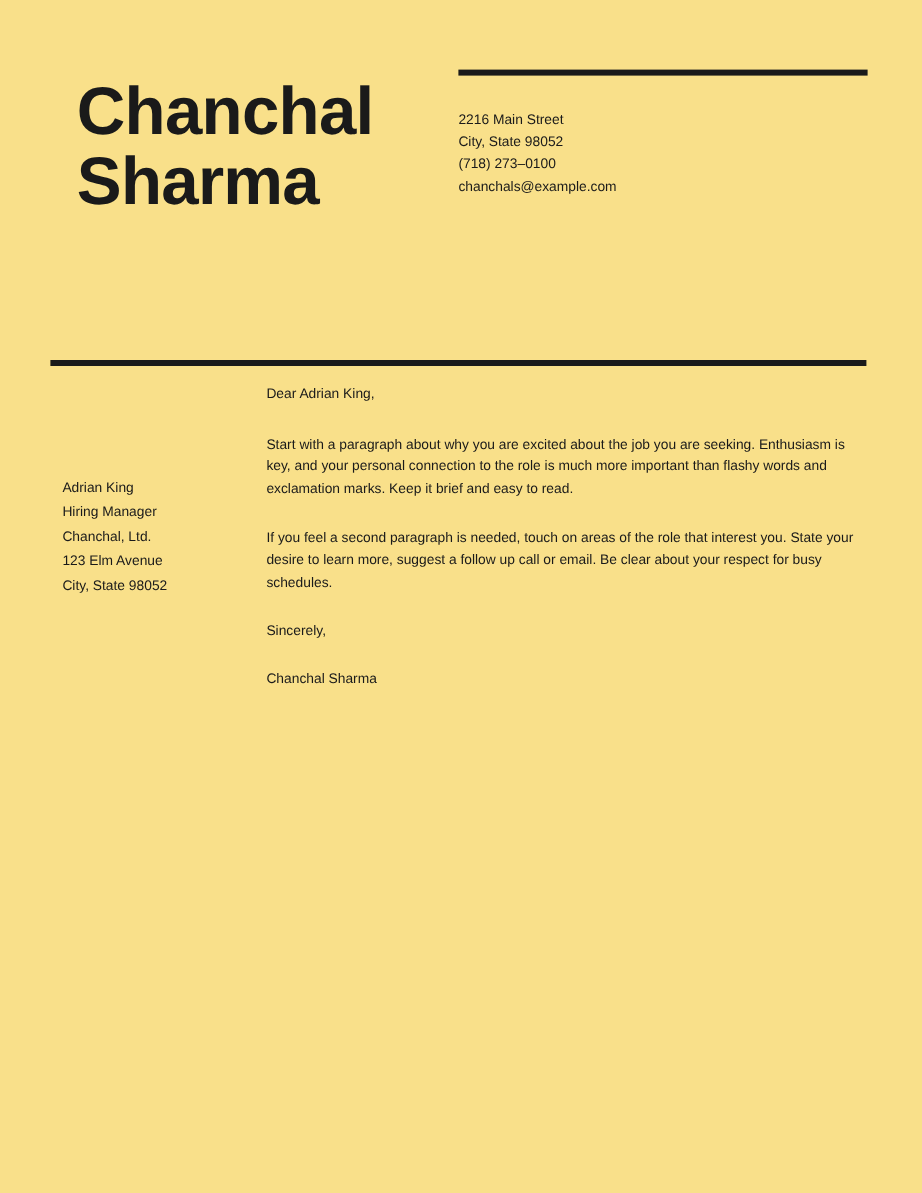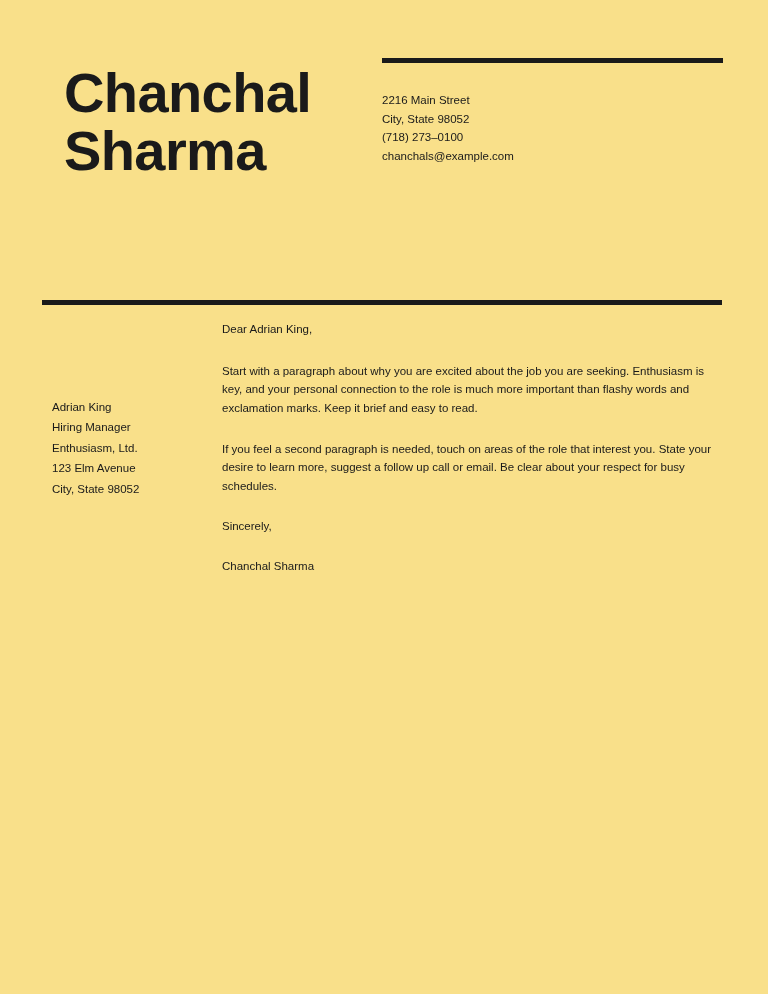--- a/index.html
+++ b/index.html
@@ -132,21 +132,21 @@
       <div class="contact-line">chanchals@example.com</div>
     </div>
   </div>
 
   <div class="rule-main"></div>
 
   <div class="body-area">
     <div class="recipient">
       <div>Adrian King</div>
       <div>Hiring Manager</div>
-      <div>Enthusiasm, Ltd.</div>
+      <div>Chanchal, Ltd.</div>
       <div>123 Elm Avenue</div>
       <div>City, State 98052</div>
     </div>
 
     <div class="letter">
       <p class="salutation">Dear Adrian King,</p>
       <p>Start with a paragraph about why you are excited about the job you are seeking. Enthusiasm is key, and your personal connection to the role is much more important than flashy words and exclamation marks. Keep it brief and easy to read.</p>
       <p>If you feel a second paragraph is needed, touch on areas of the role that interest you. State your desire to learn more, suggest a follow up call or email. Be clear about your respect for busy schedules.</p>
       <p class="closing">Sincerely,</p>
       <p class="signature">Chanchal Sharma</p>

